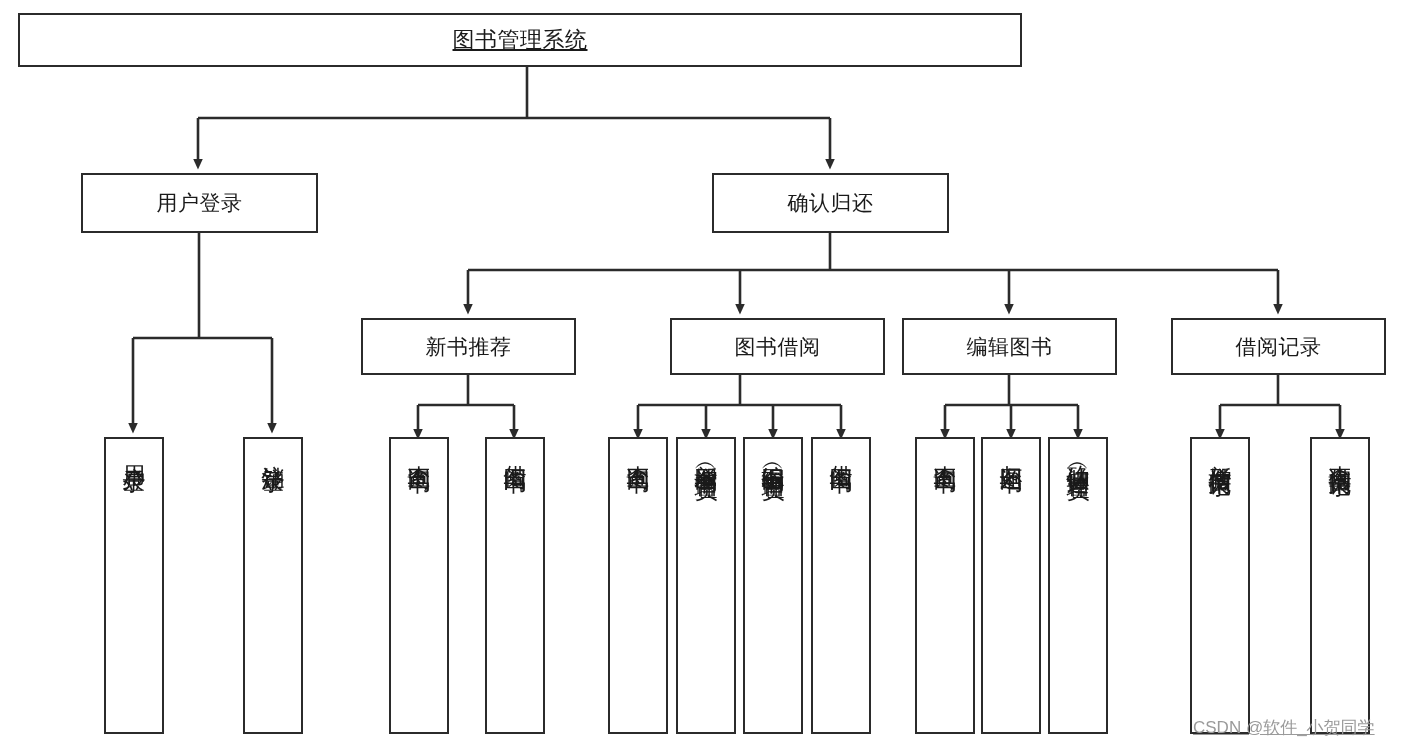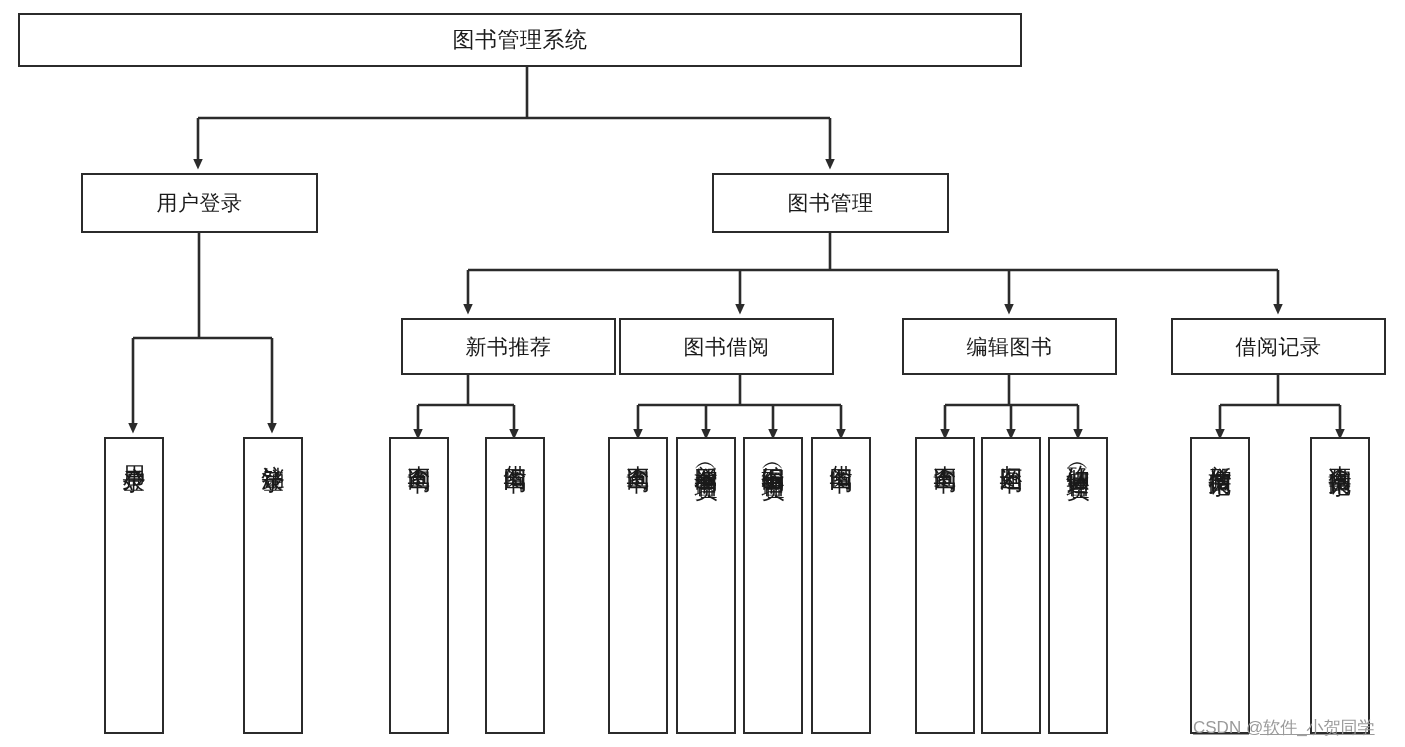--- a/index.html
+++ b/index.html
@@ -47,20 +47,21 @@
   .node.vertical .vtext {
     writing-mode: vertical-rl;
     text-orientation: upright;
     font-size: 23px;
     line-height: 1.08;
     letter-spacing: 2px;
     white-space: nowrap;
   }
   .node.root {
     font-size: 22px;
+    text-decoration: underline;
   }
   .watermark {
     position: absolute;
     font-size: 17px;
     color: #9a9a9a;
     white-space: nowrap;
     text-decoration: underline;
   }
 </style>
 </head>
@@ -119,27 +120,27 @@
   </svg>
 
   <div class="node horizontal root" style="left:18px; top:13px; width:1004px; height:54px;">
     <span>图书管理系统</span>
   </div>
 
   <div class="node horizontal" style="left:81px; top:173px; width:237px; height:60px;">
     <span>用户登录</span>
   </div>
   <div class="node horizontal" style="left:712px; top:173px; width:237px; height:60px;">
-    <span>图书管理</span>
+    <span>确认归还</span>
   </div>
 
-  <div class="node horizontal" style="left:361px; top:318px; width:215px; height:57px;margin-left:40px;">
+  <div class="node horizontal" style="left:361px; top:318px; width:215px; height:57px;">
     <span>新书推荐</span>
   </div>
-  <div class="node horizontal" style="left:619px; top:318px; width:215px; height:57px;">
+  <div class="node horizontal" style="left:670px; top:318px; width:215px; height:57px;">
     <span>图书借阅</span>
   </div>
   <div class="node horizontal" style="left:902px; top:318px; width:215px; height:57px;">
     <span>编辑图书</span>
   </div>
   <div class="node horizontal" style="left:1171px; top:318px; width:215px; height:57px;">
     <span>借阅记录</span>
   </div>
 
   <div class="node vertical" style="left:104px; top:437px; width:60px; height:297px;">

